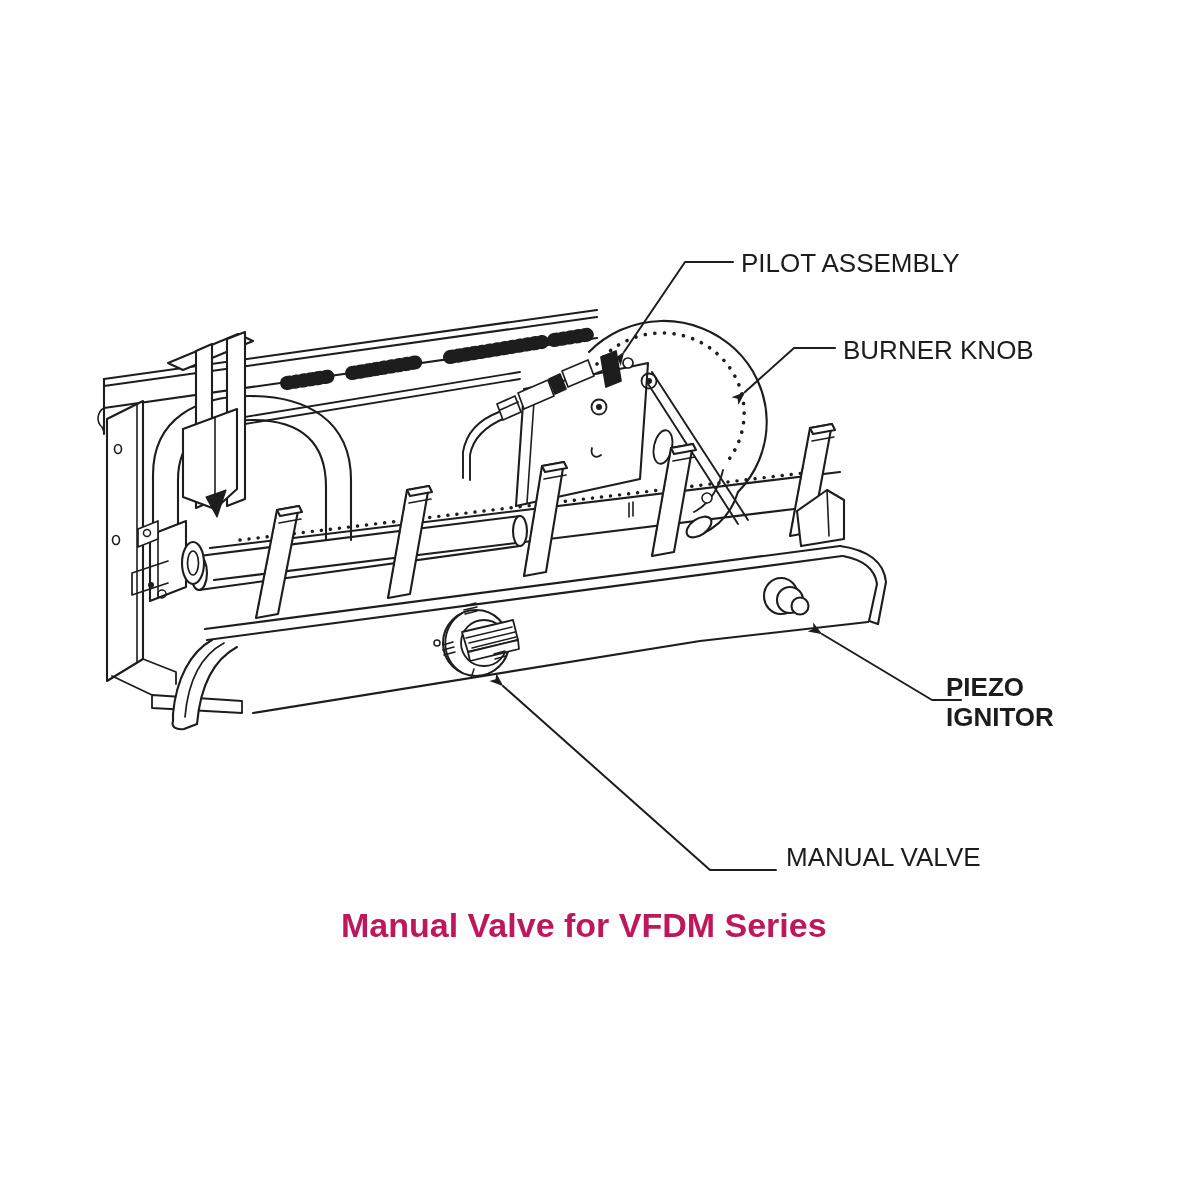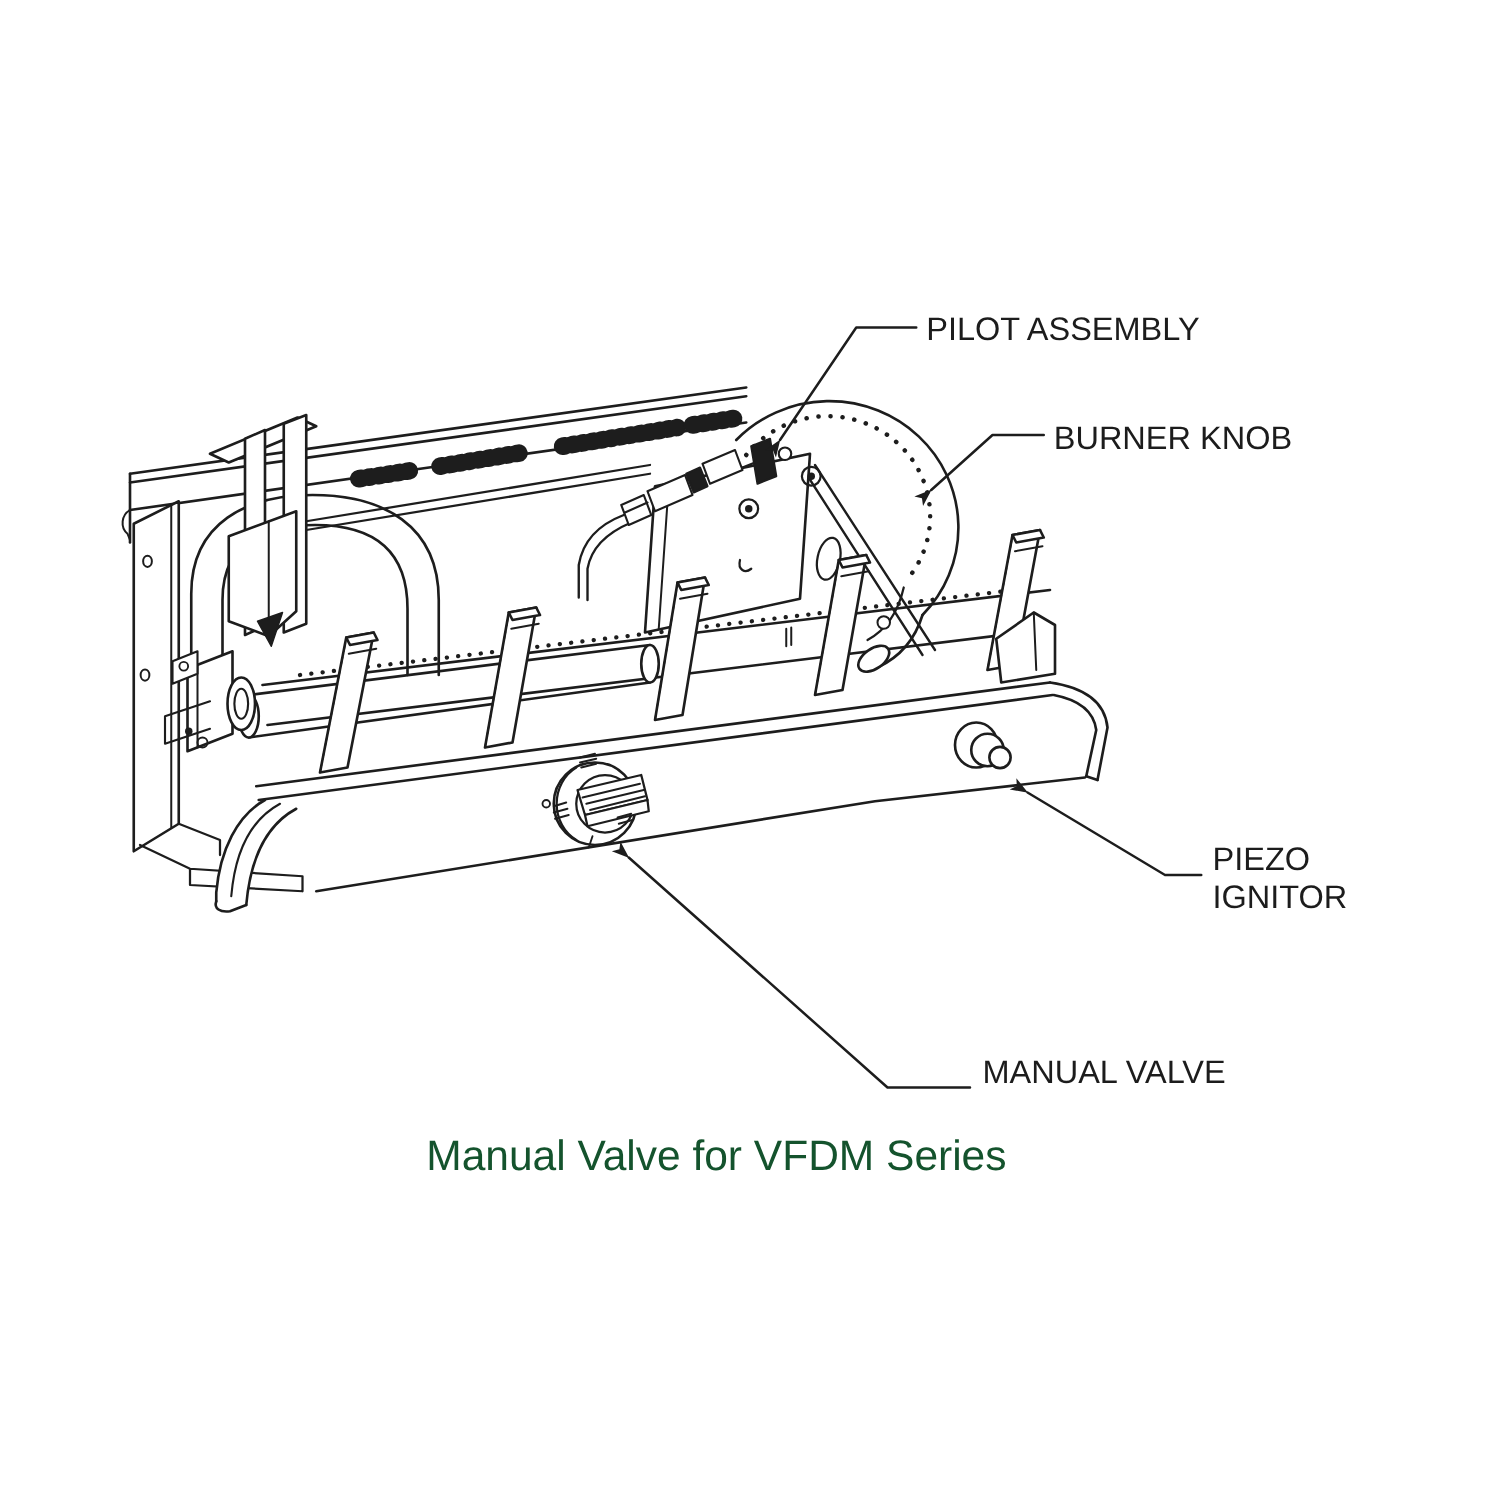--- a/index.html
+++ b/index.html
@@ -1,21 +1,21 @@
 <!DOCTYPE html>
 <html><head>
 <meta charset="utf-8">
 <style>
   html,body{margin:0;padding:0;background:#ffffff;}
   .stage{position:relative;width:1085px;height:1200px;background:#ffffff;overflow:hidden;
          font-family:"Liberation Sans",sans-serif;}
   .art{position:absolute;left:0;top:0;}
   .lbl{position:absolute;color:#1c1c1c;font-size:26px;line-height:30px;
        letter-spacing:0px;white-space:nowrap;}
-  .caption{position:absolute;color:#14532d;font-size:34px;font-weight:normal;
+  .caption{position:absolute;color:#be185d;font-size:34px;font-weight:bold;
            letter-spacing:0px;white-space:nowrap;}
 </style>
 </head>
 <body>
 
 <div class="stage">
 
 <svg class="art" width="1200" height="1200" viewBox="0 0 1200 1200">
   <defs>
     <marker id="arrow" viewBox="-1 -6 16 12" refX="0.5" refY="0" markerWidth="16" markerHeight="12" orient="auto" markerUnits="userSpaceOnUse">
@@ -204,21 +204,21 @@
       <path d="M961,700 L932,700 L822,634" marker-end="url(#arrow)"></path>
       <path d="M776,870 L710,870 L503,686" marker-end="url(#arrow)"></path>
     </g>
   </g>
 </svg>
 
 <div class="lbl" style="left:741px;top:248px;">PILOT ASSEMBLY</div>
 
 <div class="lbl" style="left:843px;top:335px;">BURNER KNOB</div>
 
-<div class="lbl" style="left:970px;top:672px;">
+<div class="lbl" style="left:946px;top:672px;font-weight:bold;">
   <div>PIEZO</div>
   <div>IGNITOR</div>
 </div>
 
 <div class="lbl" style="left:786px;top:842px;text-align:right;">
   <div>MANUAL VALVE</div>
 </div>
 
 <div class="caption" style="left:341px;top:906px;">Manual Valve for VFDM Series</div>
 

